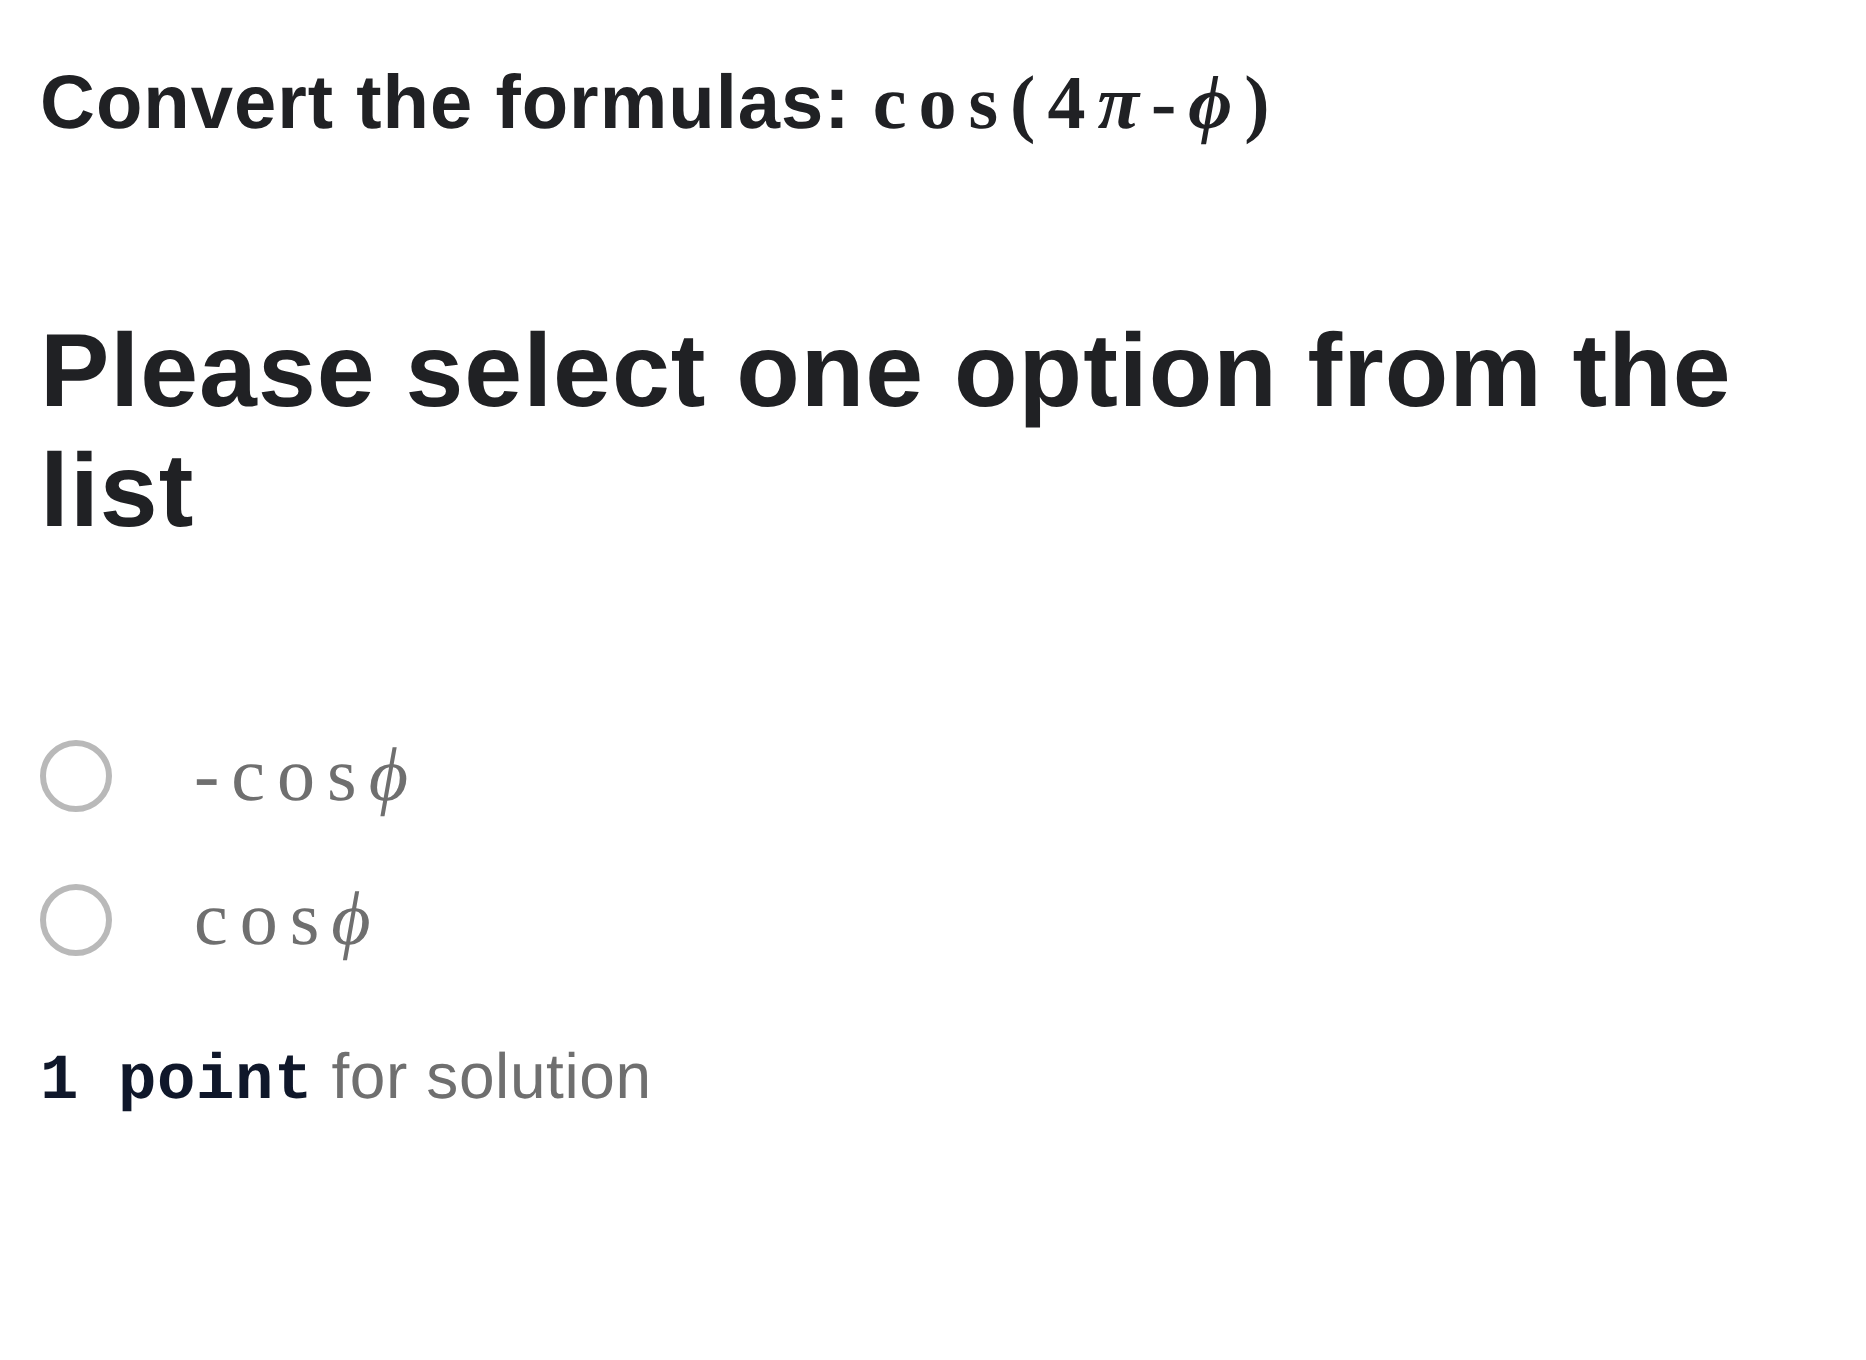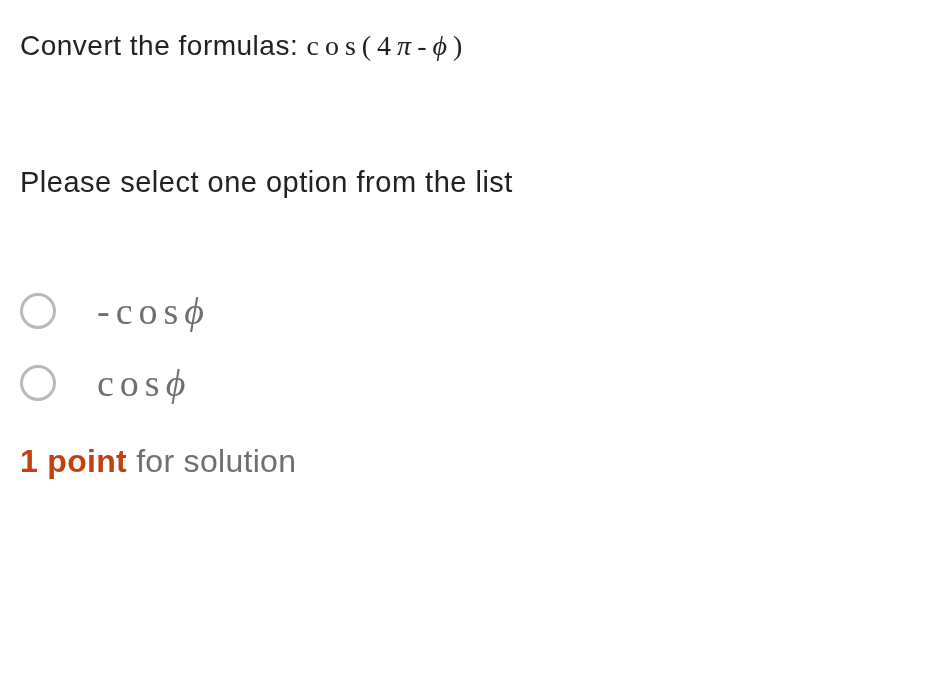--- a/index.html
+++ b/index.html
@@ -10,40 +10,40 @@
     body {
       width: 933px;
       height: 680px;
       background: #ffffff;
       font-family: Arial, Helvetica, sans-serif;
       color: #202124;
       overflow: hidden;
       padding: 30px 20px 0 20px;
     }
     .question-text {
-      font-size: 28px;
-      font-weight: 400;
+      font-size: 38px;
+      font-weight: 700;
       letter-spacing: 0.5px;
     }
     .formula {
       letter-spacing: 6px;
       font-family: "Times New Roman", serif;
     }
     .phi {
       font-style: italic;
       font-family: "Times New Roman", serif;
     }
     .pi {
       font-style: italic;
       font-family: "Times New Roman", serif;
     }
     .prompt-heading {
-      font-size: 29px;
-      font-weight: 400;
-      margin-top: 104px;
+      font-size: 52px;
+      font-weight: 700;
+      margin-top: 82px;
       letter-spacing: 0.5px;
     }
     .options {
       margin-top: 90px;
     }
     .option-row {
       display: flex;
       align-items: center;
       margin-bottom: 28px;
       cursor: pointer;
@@ -64,21 +64,22 @@
       font-family: "Times New Roman", serif;
     }
     .points-text {
       font-size: 32px;
       color: #6f6f6f;
       margin-top: 38px;
       letter-spacing: 0.3px;
     }
     .points-bold {
       font-weight: 700;
-      color: #c2410c;
+      color: #0f172a;
+      font-family: Liberation Mono, monospace;
     }
   </style>
 </head>
 <body>
 
 <div class="question-text">
   <span>Convert the formulas: </span><span class="formula"><span>cos</span><span>(</span><span>4</span><span class="pi">π</span><span>-</span><span class="phi">ϕ</span><span>)</span></span>
 </div>
 
 <div class="prompt-heading">Please select one option from the list</div>

